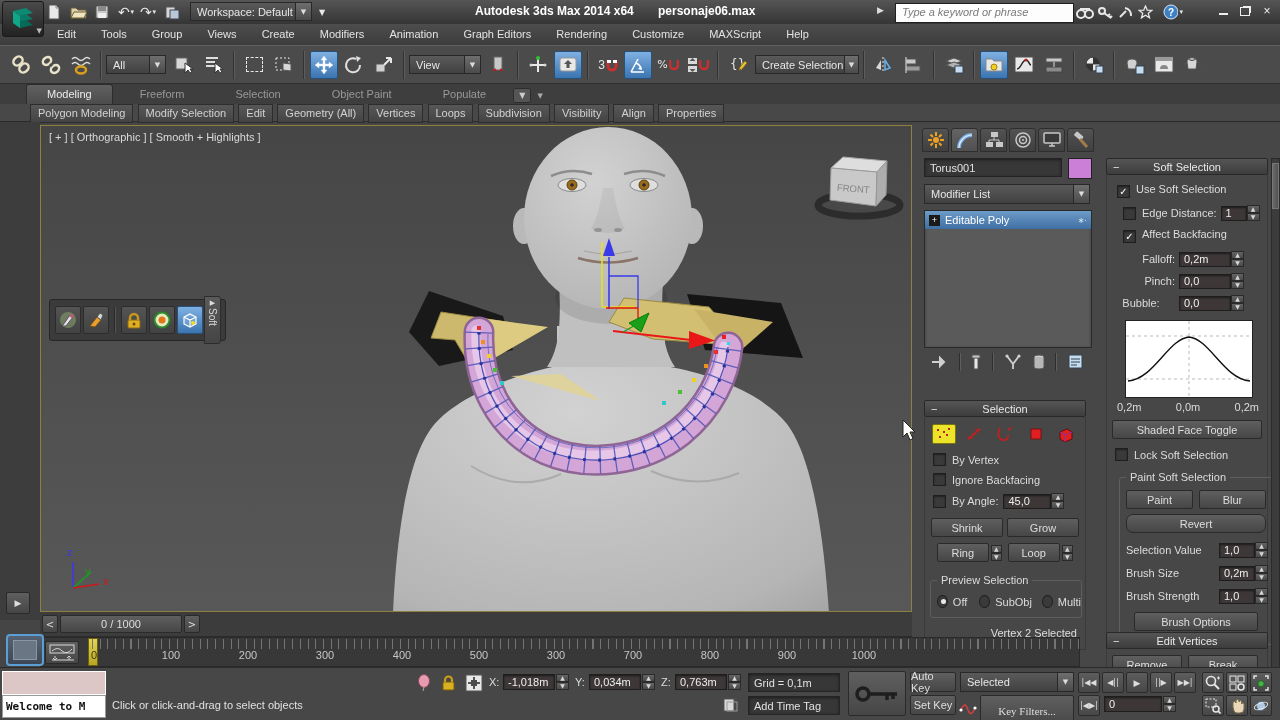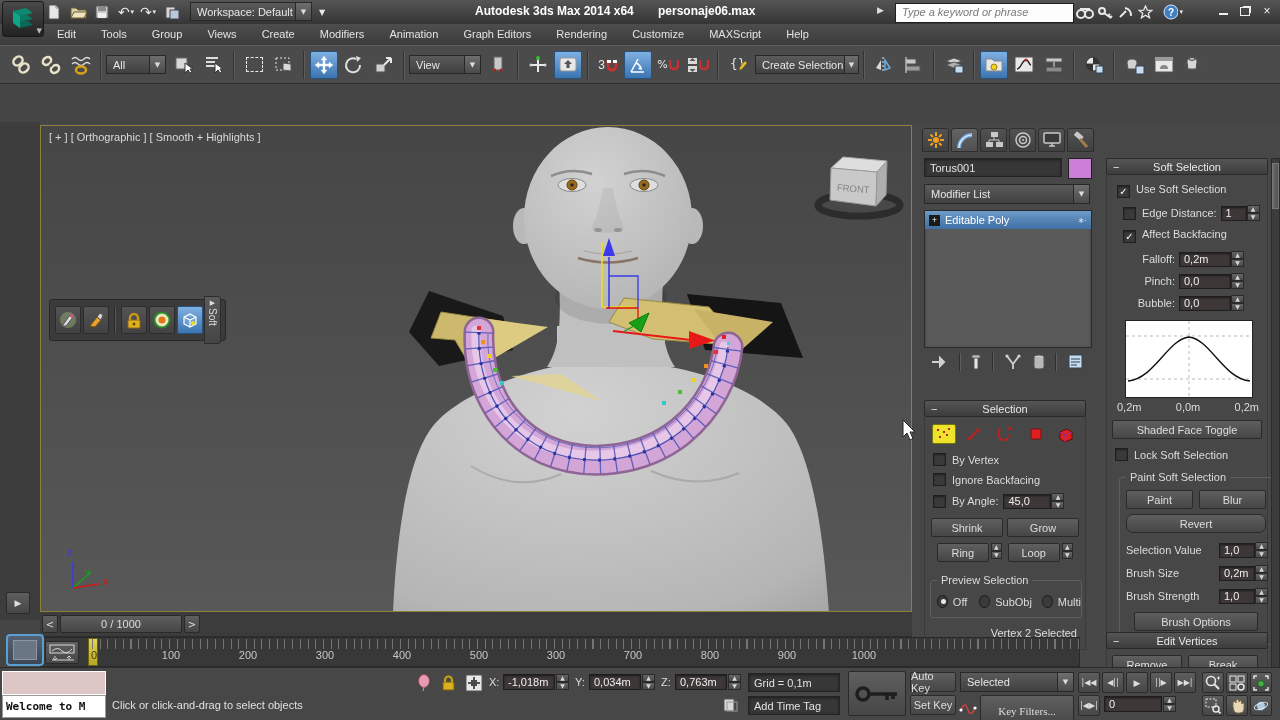--- a/index.html
+++ b/index.html
@@ -416,20 +416,43 @@
       </span>
     <span class="tbtn">
         <svg width="22" height="18">
           <path d="M4,6 q0,-4 5,-4 q5,0 5,4 l-1,7 h-8 z" fill="#d8d8d8" stroke="#555"></path>
           <path d="M14,6 q4,0 3,4 M4,7 q-3,0 -2,3" fill="none" stroke="#555"></path>
           <ellipse cx="9" cy="3" rx="3" ry="1.5" fill="#b8b8b8" stroke="#555"></ellipse>
         </svg>
       </span>
   </div>
 
+  <div class="abs ribbon-tabs">
+    <div style="margin-left:26px;display:inline-block;">
+      <span class="rtab active">Modeling</span>
+      <span class="rtab">Freeform</span>
+      <span class="rtab">Selection</span>
+      <span class="rtab">Object Paint</span>
+      <span class="rtab">Populate</span>
+      <span class="glyph" style="color:#ccc;font-size:8px;background:#555;border:1px solid #2d2d2d;border-radius:2px;padding:2px 5px;">▼</span>
+      <span class="glyph" style="color:#aaa;font-size:7px;margin-left:3px;">▼</span>
+    </div>
+  </div>
+  <div class="abs ribbon-row">
+    <span class="rbtn" style="margin-left:26px;">Polygon Modeling</span>
+    <span class="rbtn">Modify Selection</span>
+    <span class="rbtn">Edit</span>
+    <span class="rbtn">Geometry (All)</span>
+    <span class="rbtn">Vertices</span>
+    <span class="rbtn">Loops</span>
+    <span class="rbtn">Subdivision</span>
+    <span class="rbtn">Visibility</span>
+    <span class="rbtn">Align</span>
+    <span class="rbtn">Properties</span>
+  </div>
 
   <div class="abs leftstrip">
     <div class="abs btn glyph" style="left:6px;top:470px;width:24px;height:22px;font-size:9px;">▶</div>
   </div>
 
   <div class="abs viewport">
     <svg width="870" height="485" viewBox="0 0 870 485">
       <defs>
         <linearGradient id="vpbg" x1="0" y1="0" x2="0" y2="1">
           <stop offset="0" stop-color="#464646"></stop>
@@ -728,21 +751,21 @@
       <div style="display:flex;justify-content:space-between;margin:9px 6px 0;">
         <span class="btn" style="width:72px;height:19px;">
             <span>Shrink</span>
           </span>
         <span class="btn" style="width:72px;height:19px;">
             <span></span>
             <span>Grow</span>
           </span>
       </div>
 
-      <div style="display:flex;margin:6px 12px 0;">
+      <div style="display:flex;align-items:center;margin:6px 12px 0;">
         <span class="btn" style="width:58px;height:19px;">
             <span>Ring</span>
           </span>
         <span class="spin" style="margin-left:2px;">
             <span>▲</span>
             <span>▼</span>
           </span>
         <span class="btn" style="width:58px;height:19px;margin-left:6px;">
             <span>Loop</span>
           </span>
@@ -798,21 +821,21 @@
         <span class="lbl" style="width:68px;text-align:right;">Pinch:</span>
         <span class="numfield" style="width:52px;height:15px;margin-left:4px;">
             <span>0,0</span>
           </span>
         <span class="spin">
             <span>▲</span>
             <span>▼</span>
           </span>
       </div>
       <div style="margin:6px 0 0 0;display:flex;align-items:center;">
-        <span class="lbl" style="width:68px;text-align:right;">Bubble:</span>
+        <span class="lbl" style="width:68px;text-align:center;">Bubble:</span>
         <span class="numfield" style="width:52px;height:15px;margin-left:4px;">
             <span>0,0</span>
           </span>
         <span class="spin">
             <span>▲</span>
             <span>▼</span>
           </span>
       </div>
 
       <div style="margin:9px 0 0 18px;width:126px;height:76px;background:#fff;border:1px solid #222;">

